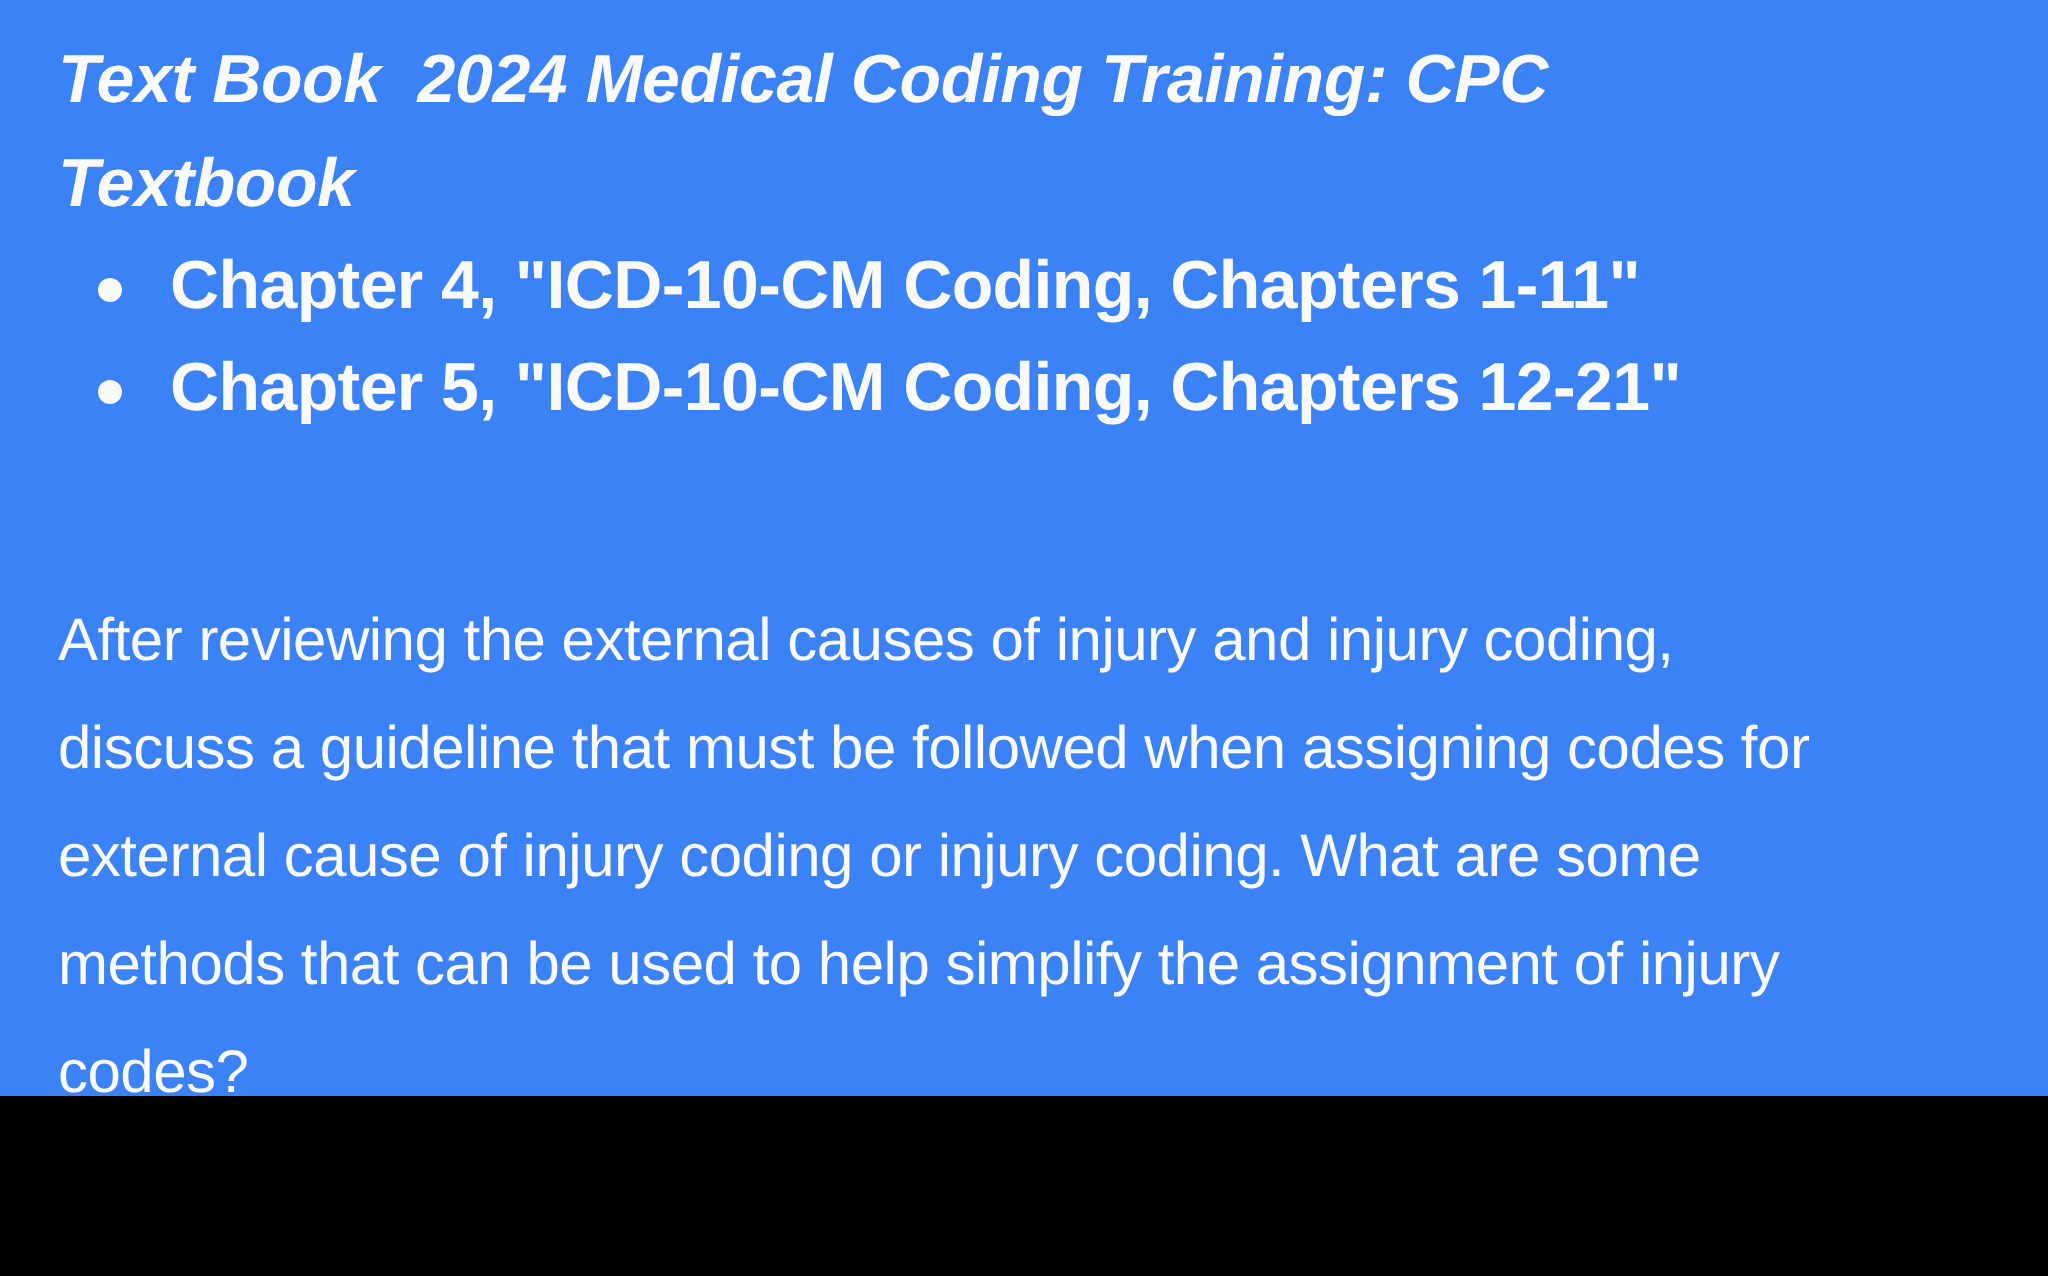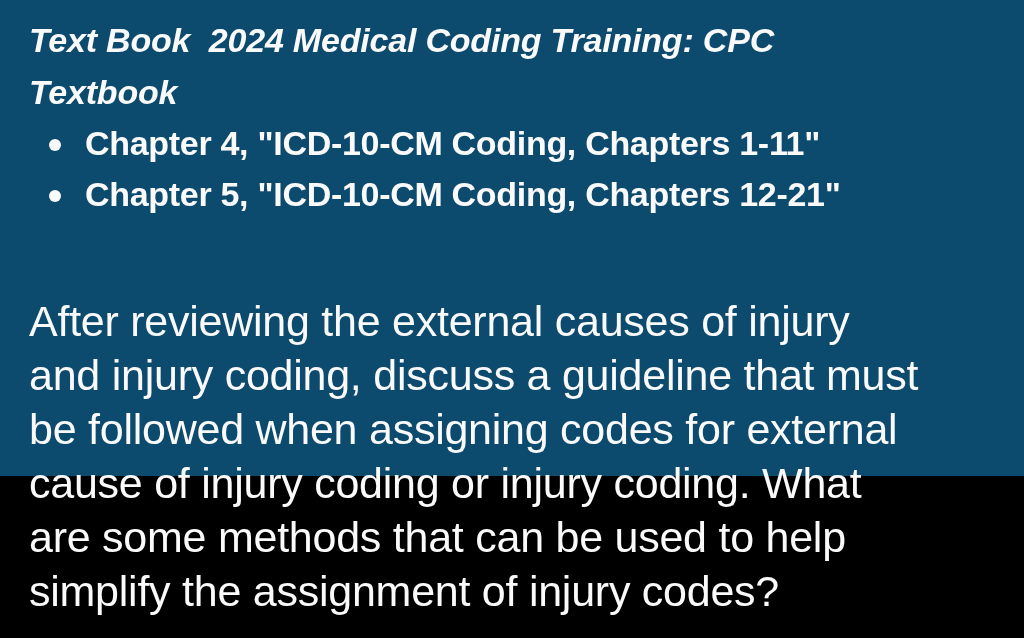--- a/index.html
+++ b/index.html
@@ -13,22 +13,22 @@
     height: 638px;
     overflow: hidden;
     font-family: "Liberation Sans", sans-serif;
     color: #fafafa;
     -webkit-font-smoothing: antialiased;
   }
 
   .page {
     position: relative;
     width: 1024px;
-    height: 476px;
-    background: #0c4a6e;
+    height: 548px;
+    background: #3b82f6;
     box-sizing: border-box;
     padding: 14px 30px 0 29px;
   }
 
   
   .assignment-heading {
     font-size: 34px;
     line-height: 52px;
     font-weight: bold;
     font-style: italic;
@@ -67,21 +67,21 @@
     display: block;
   }
 
   
   .section-gap {
     height: 74px;
   }
 
   
   .prompt-paragraph {
-    font-size: 43px;
+    font-size: 30px;
     line-height: 54px;
     font-weight: normal;
     font-style: normal;
     letter-spacing: -0.25px;
     color: #fafafa;
     margin: 0;
     max-width: 900px;
     text-align: left;
   }
 </style>

